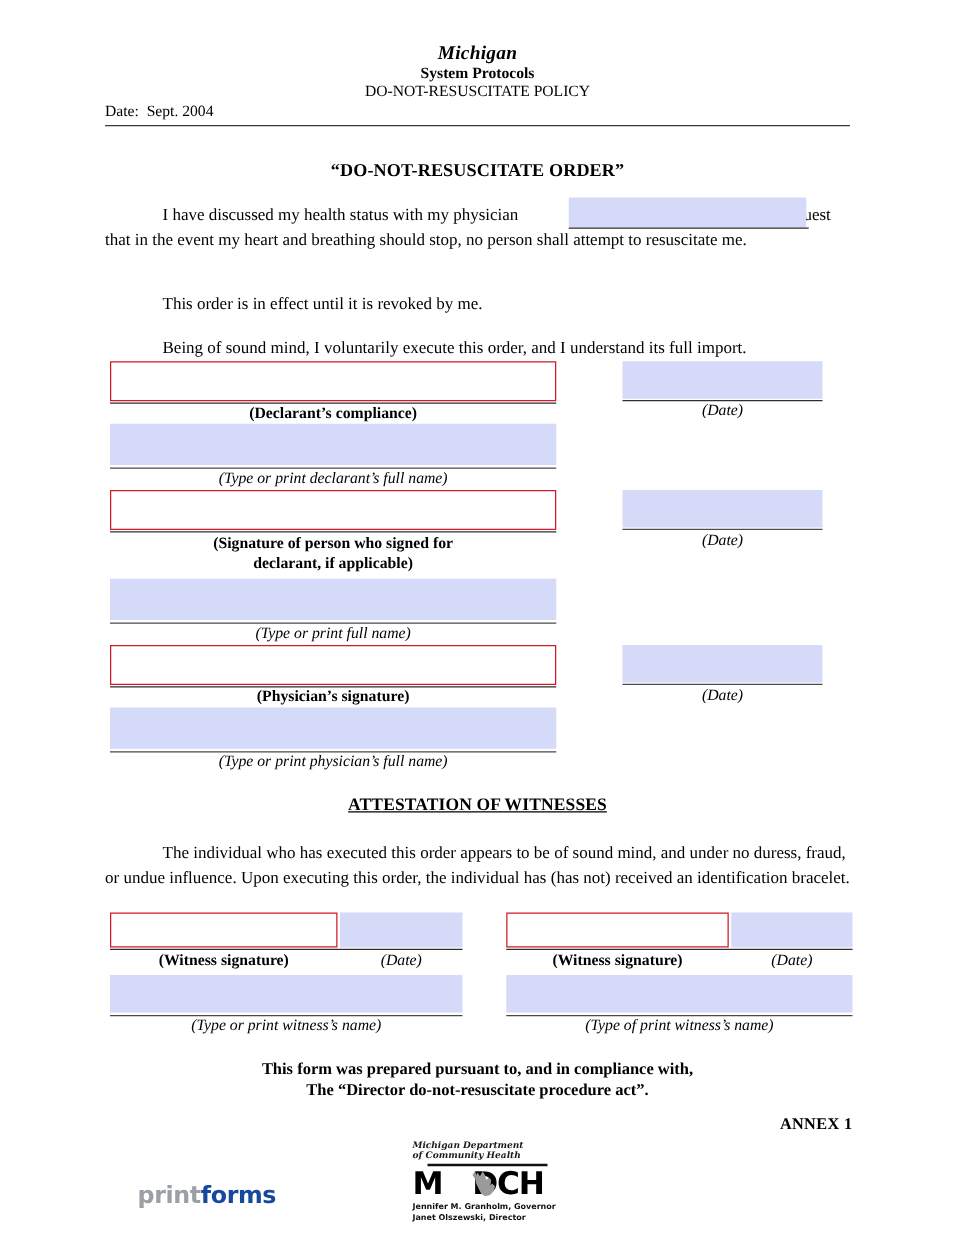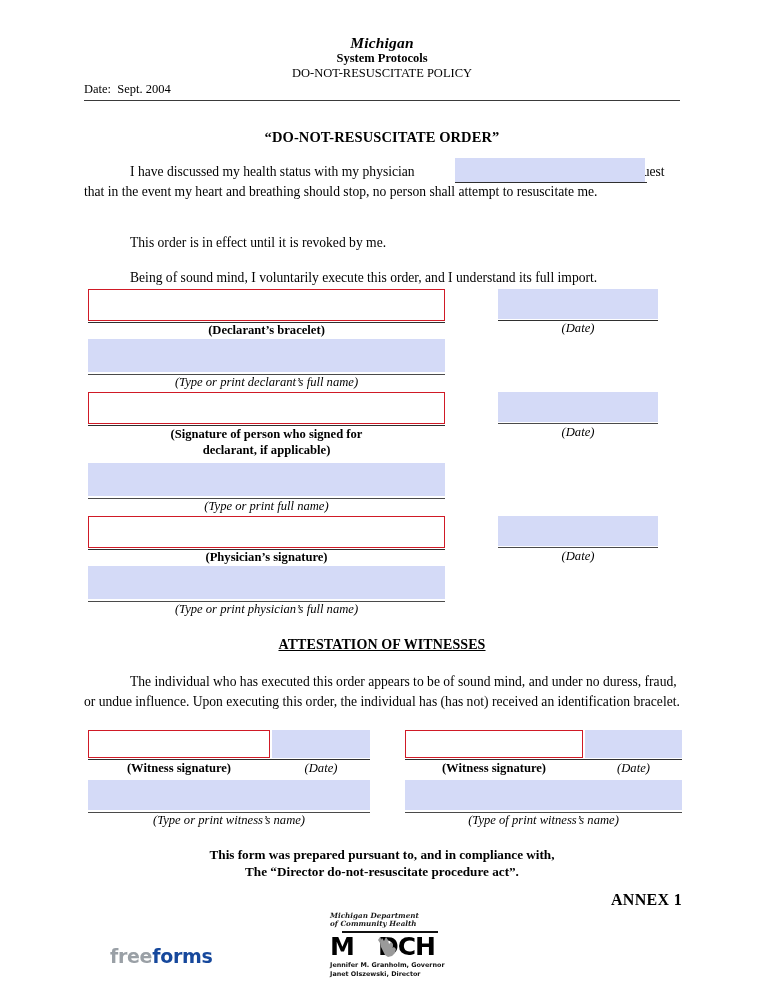--- a/index.html
+++ b/index.html
@@ -151,21 +151,21 @@
     text-align: center;
     font-weight: bold;
     font-size: 13.2px;
     line-height: 17px;
   }
   .annex {
     position: absolute;
     right: 86px;
     top: 891px;
     font-weight: bold;
-    font-size: 16px;
+    font-size: 13px;
     letter-spacing: 0.3px;
   }
 
   
   .freeforms {
     position: absolute;
     left: 110px;
     top: 945px;
     font-family: "DejaVu Sans", "Liberation Sans", sans-serif;
     font-size: 19px;
@@ -250,21 +250,21 @@
   <div class="para" id="para-effect">
     <span class="indent"></span><span>This order is in effect until it is revoked by me.</span>
   </div>
 
   <div class="para" id="para-sound">
     <span class="indent"></span><span>Being of sound mind, I voluntarily execute this order, and I understand its full import.</span>
   </div>
 
   <div class="fld-sig" style="left:88px; top:289px; width:357px; height:32px;"></div>
   <div class="ruleline" style="left:88px; top:322px; width:357px;"></div>
-  <div class="cap" style="left:88px; top:323px; width:357px;">(Declarant’s bracelet)</div>
+  <div class="cap" style="left:88px; top:323px; width:357px;">(Declarant’s compliance)</div>
 
   <div class="fld-blue" style="left:498px; top:289px; width:160px; height:30px;"></div>
   <div class="ruleline" style="left:498px; top:320px; width:160px;"></div>
   <div class="cap-light" style="left:498px; top:321px; width:160px;">(Date)</div>
 
   <div class="fld-blue" style="left:88px; top:339px; width:357px; height:33px;"></div>
   <div class="ruleline" style="left:88px; top:374px; width:357px; border-top:1.6px solid #4a4a4a;"></div>
   <div class="cap-light" style="left:88px; top:375px; width:357px;">(Type or print declarant’s full name)</div>
 
   <div class="fld-sig" style="left:88px; top:392px; width:357px; height:32px;"></div>
@@ -320,21 +320,21 @@
   <div class="ruleline" style="left:405px; top:812px; width:277px; border-top:1.6px solid #4a4a4a;"></div>
   <div class="cap-light" style="left:405px; top:813px; width:277px;">(Type of print witness’s name)</div>
 
   <div class="footer-note">
     <div>This form was prepared pursuant to, and in compliance with,</div>
     <div>The “Director do-not-resuscitate procedure act”.</div>
   </div>
   <div class="annex">ANNEX 1</div>
 
   <div class="freeforms">
-    <span class="ff-free">free</span><span class="ff-forms">forms</span>
+    <span class="ff-free">print</span><span class="ff-forms">forms</span>
   </div>
 
   <div class="mdch">
     <div class="mdch-top">Michigan Department</div>
     <div class="mdch-top">of Community Health</div>
     <div class="mdch-bar"></div>
     <div class="mdch-word">
       <span class="lettering">M</span><span style="display:inline-block;width:24px;"></span><span class="lettering">DCH</span>
       <svg class="mdch-mitt" viewBox="0 0 26 24">
         <path d="M3 7 L5 3 L7 6 L9 2 L11 5 L12 9 L14 7 L16 9 L15 13 L17 12 L19 14 L18 18 L15 21 L11 22 L8 20 L6 16 L4 12 Z" fill="#9a9a9a"></path>

